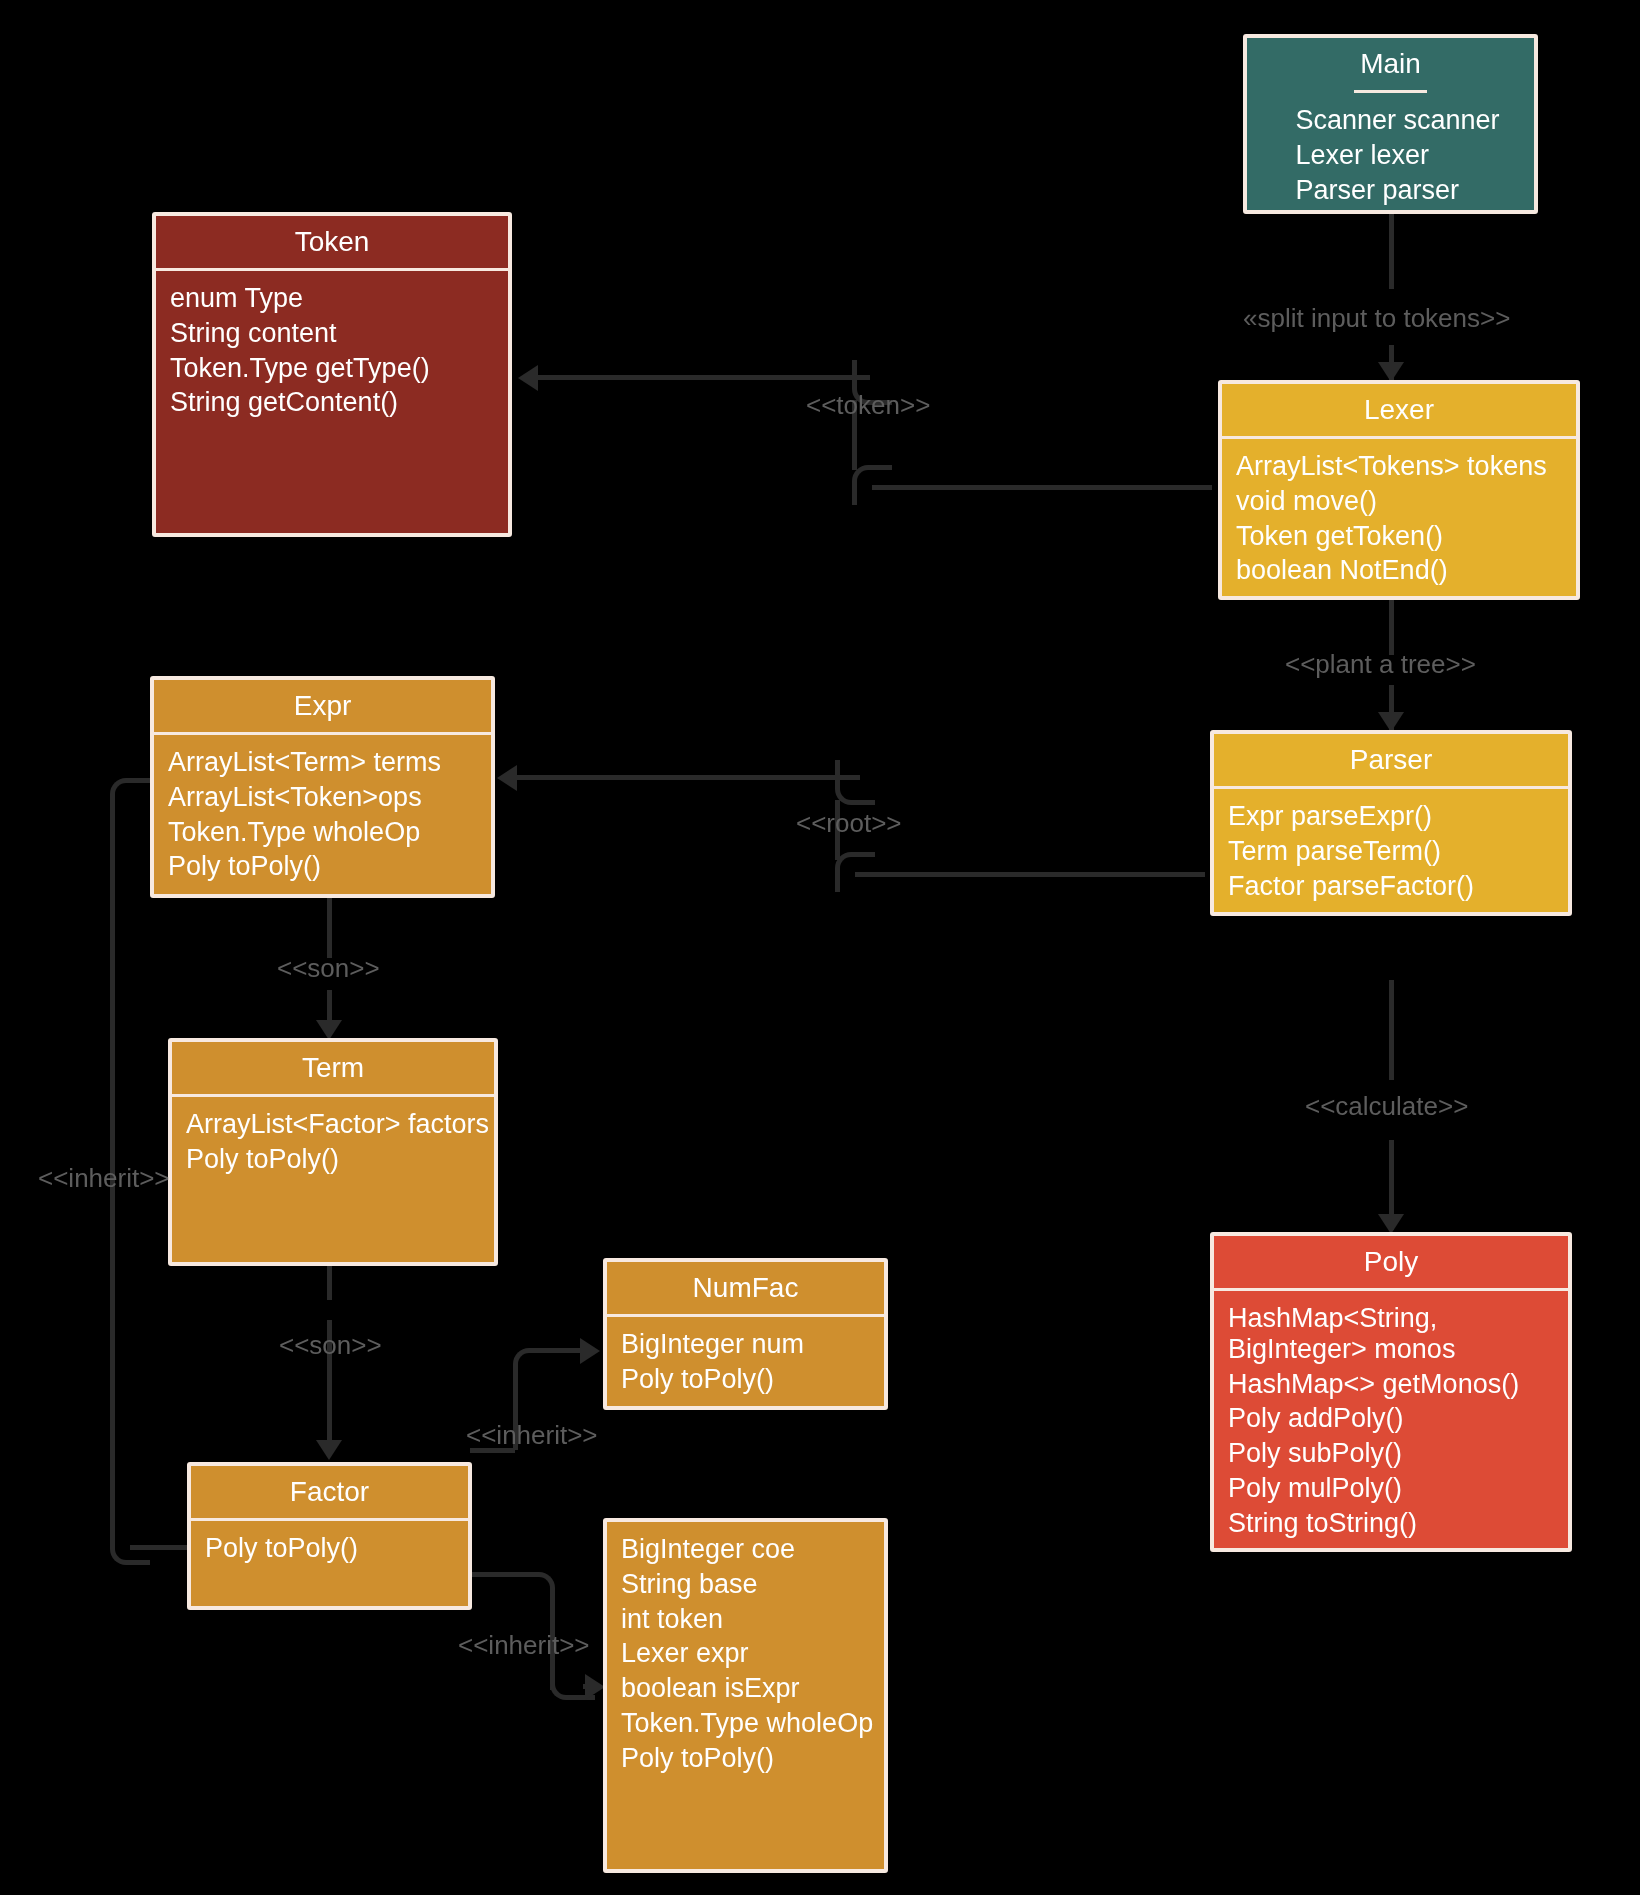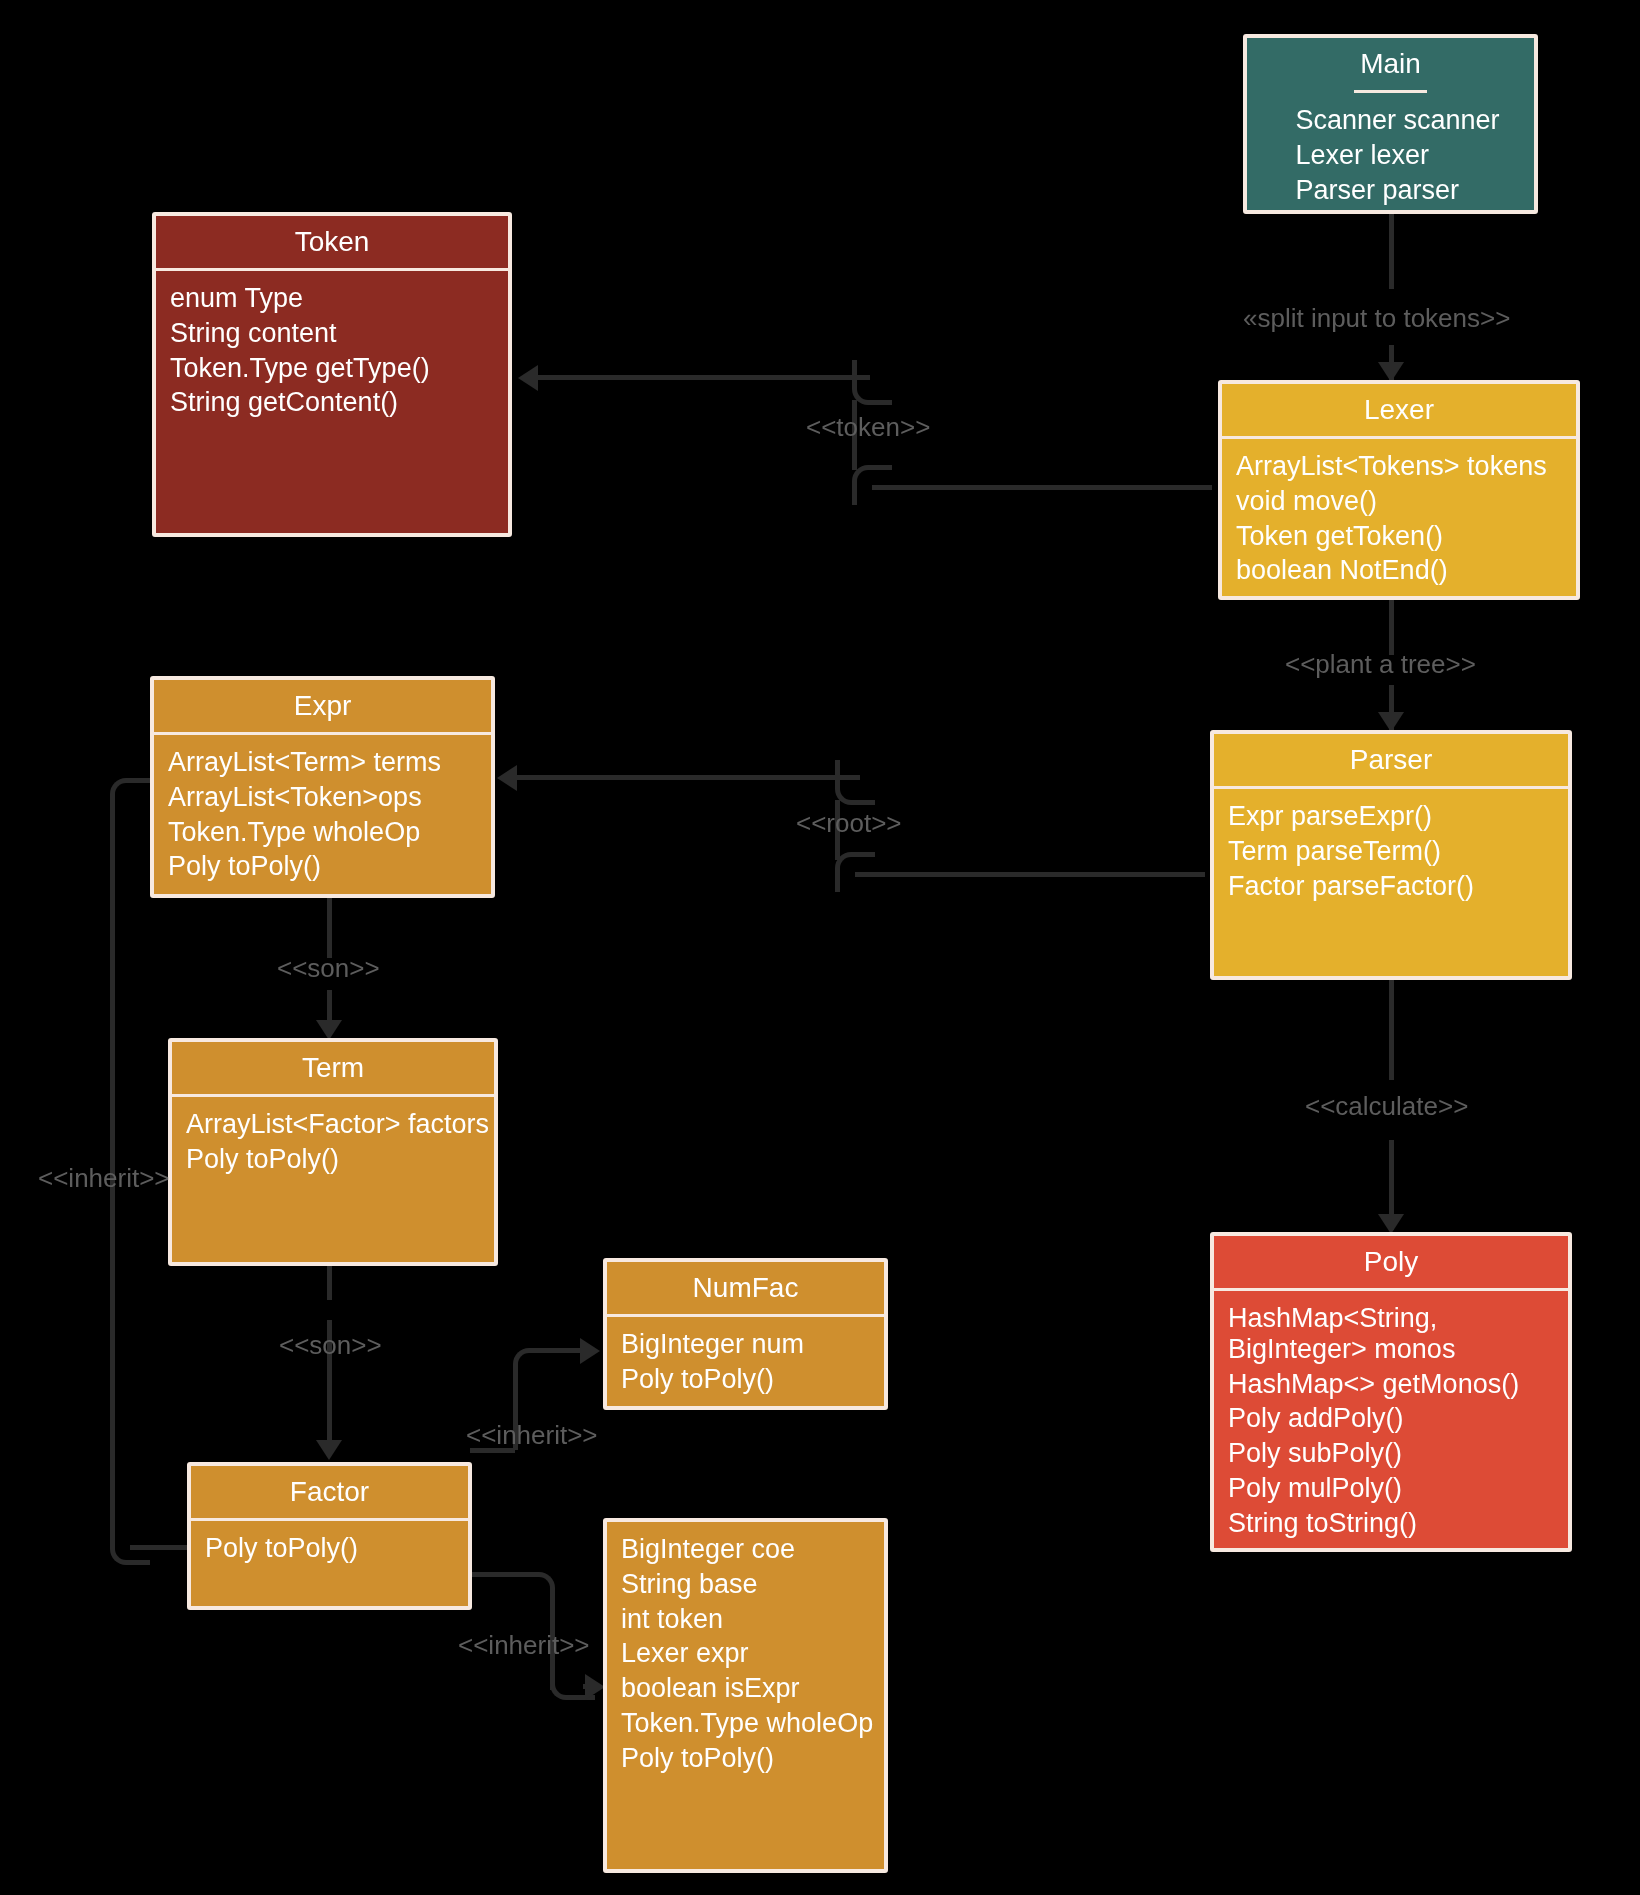--- a/index.html
+++ b/index.html
@@ -177,21 +177,21 @@
   <div class="uml-box theme-gold" style="left:1210px; top:380px; width:362px; height:220px;margin-left:8px;">
     <div class="uml-title">Lexer</div>
     <div class="uml-body">
       <span class="attr">ArrayList&lt;Tokens&gt; tokens</span>
       <span class="attr">void move()</span>
       <span class="attr">Token getToken()</span>
       <span class="attr">boolean NotEnd()</span>
     </div>
   </div>
 
-  <div class="uml-box theme-gold" style="left:1210px; top:730px; width:362px; height:250px;">
+  <div class="uml-box theme-gold" style="left:1210px; top:730px; width:362px; height:186px;">
     <div class="uml-title">Parser</div>
     <div class="uml-body">
       <span class="attr">Expr parseExpr()</span>
       <span class="attr">Term parseTerm()</span>
       <span class="attr">Factor parseFactor()</span>
     </div>
   </div>
 
   <div class="uml-box theme-red" style="left:1210px; top:1232px; width:362px; height:320px;">
     <div class="uml-title">Poly</div>
@@ -245,21 +245,21 @@
       <span class="attr">int token</span>
       <span class="attr">Lexer expr</span>
       <span class="attr">boolean isExpr</span>
       <span class="attr">Token.Type wholeOp</span>
       <span class="attr">Poly toPoly()</span>
     </div>
   </div>
 
   <div class="edge-label" style="left:1243px; top:305px;">«split input to tokens&gt;&gt;</div>
 
-  <div class="edge-label" style="left:806px; top:414px;text-align:right;">&lt;&lt;token&gt;&gt;</div>
+  <div class="edge-label" style="left:806px; top:392px;text-align:right;">&lt;&lt;token&gt;&gt;</div>
 
   <div class="edge-label" style="left:1285px; top:651px;">&lt;&lt;plant a tree&gt;&gt;</div>
 
   <div class="edge-label" style="left:796px; top:810px;">&lt;&lt;root&gt;&gt;</div>
 
   <div class="edge-label" style="left:1305px; top:1093px;">&lt;&lt;calculate&gt;&gt;</div>
 
   <div class="edge-label" style="left:277px; top:955px;">&lt;&lt;son&gt;&gt;</div>
 
   <div class="edge-label" style="left:279px; top:1332px;">&lt;&lt;son&gt;&gt;</div>

